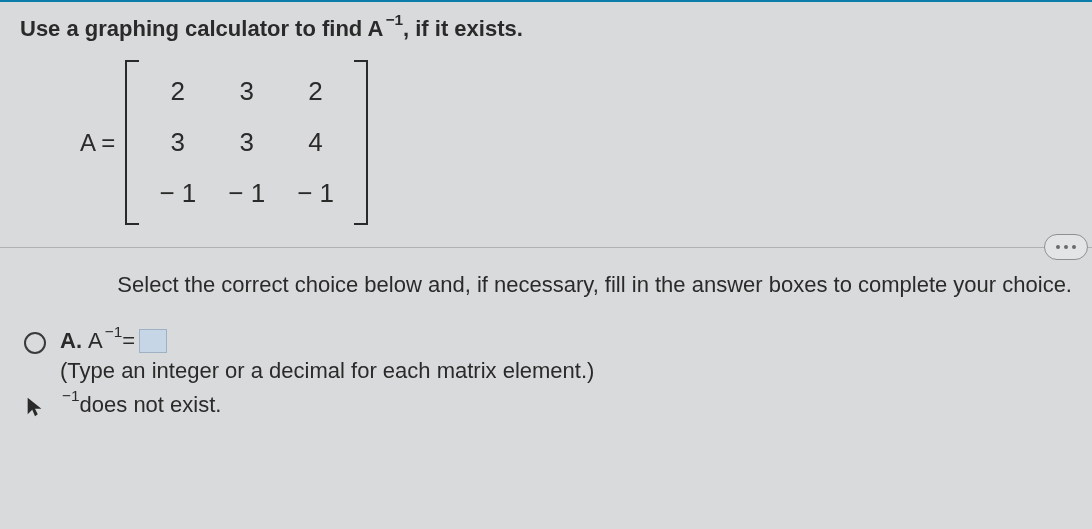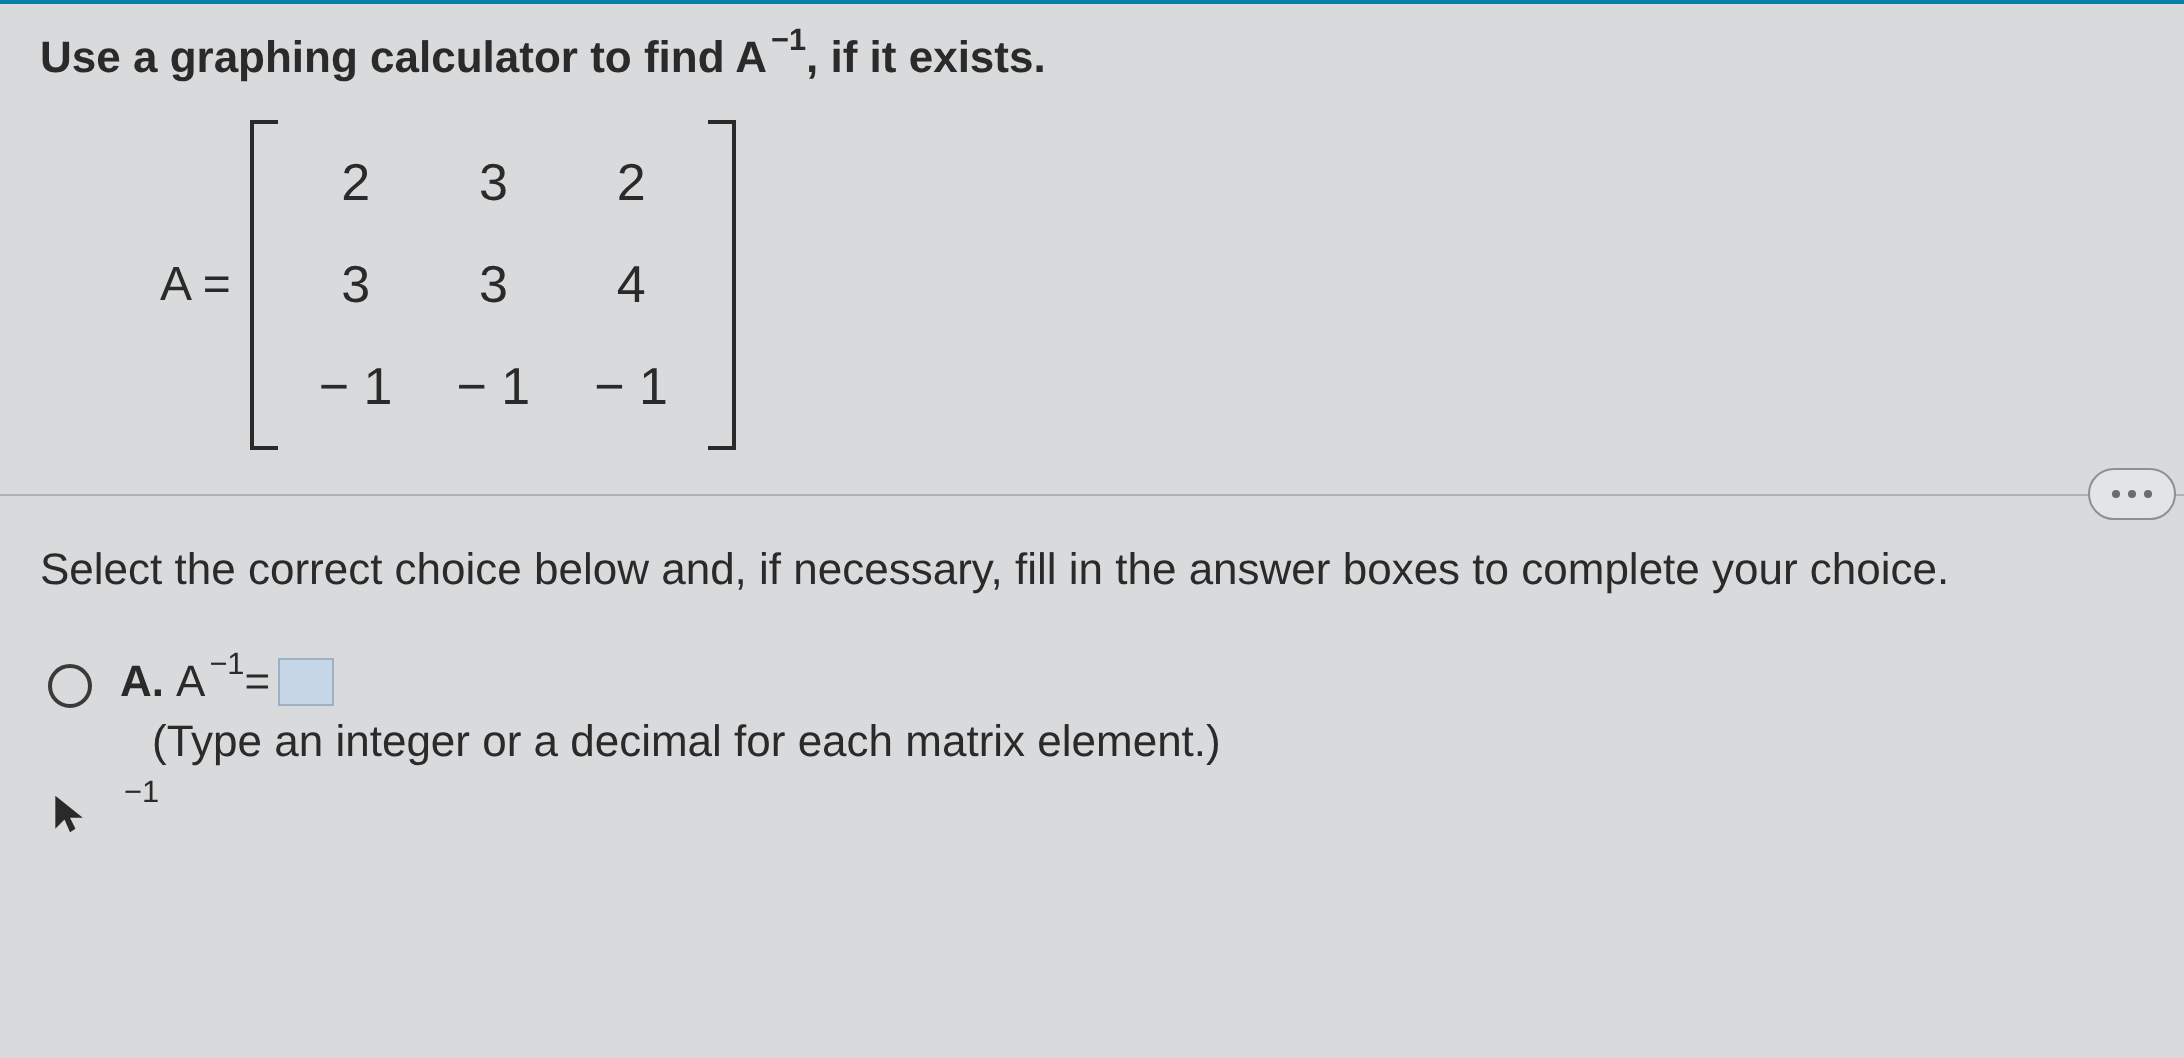--- a/index.html
+++ b/index.html
@@ -54,21 +54,21 @@
     width: 44px; height: 26px;
     border: 1.5px solid #8e8f90;
     border-radius: 13px;
     background: #e3e4e5;
     display: flex; align-items: center; justify-content: center;
     gap: 4px;
   }
   .ellipsis-btn span {
     width: 4px; height: 4px; background: #6a6b6c; border-radius: 50%;
   }
-  .instruction { margin: 0 0 30px 0; }
+  .instruction { margin: 0 0 30px 0; text-align: right; }
   .choice {
     display: flex;
     align-items: flex-start;
     gap: 14px;
     margin: 8px 0 6px 4px;
   }
   .radio {
     width: 22px; height: 22px;
     border: 2.5px solid #3a3a3a;
     border-radius: 50%;
@@ -78,21 +78,21 @@
   }
   .choice-letter { font-weight: bold; margin-right: 6px; }
   .answer-box {
     display: inline-block;
     width: 28px; height: 24px;
     background: #c7d6e6;
     border: 1px solid #9fb1c4;
     vertical-align: middle;
     margin-left: 4px;
   }
-  .hint { color: #2a2a2a; margin-top: 4px; margin-left: 16px; }
+  .hint { color: #2a2a2a; margin-top: 4px; margin-left: 0; }
   .choice-body { display: flex; flex-direction: column; }
   .choice-line { display: flex; align-items: center; flex-wrap: wrap; }
   .cursor-icon {
     width: 22px; height: 22px;
     flex-shrink: 0;
     margin-top: 4px;
     position: relative;
   }
   .cursor-icon svg { width: 22px; height: 22px; }
   .sup-wrap { display: inline-block; white-space: nowrap; }
@@ -156,15 +156,16 @@
 
 <div class="choice">
   <div class="cursor-icon">
     <svg viewBox="0 0 24 24">
         <path d="M4 2 L4 20 L9 15 L12 22 L15 20 L12 14 L19 14 Z" fill="#2a2a2a"></path>
       </svg>
   </div>
   <div class="choice-body">
     <div class="choice-line">
         <span class="sup-wrap"><span class="neg-sup">−1</span></span>
+        <span> does not exist.</span>
     </div>
   </div>
 </div>
 
 </body></html>

